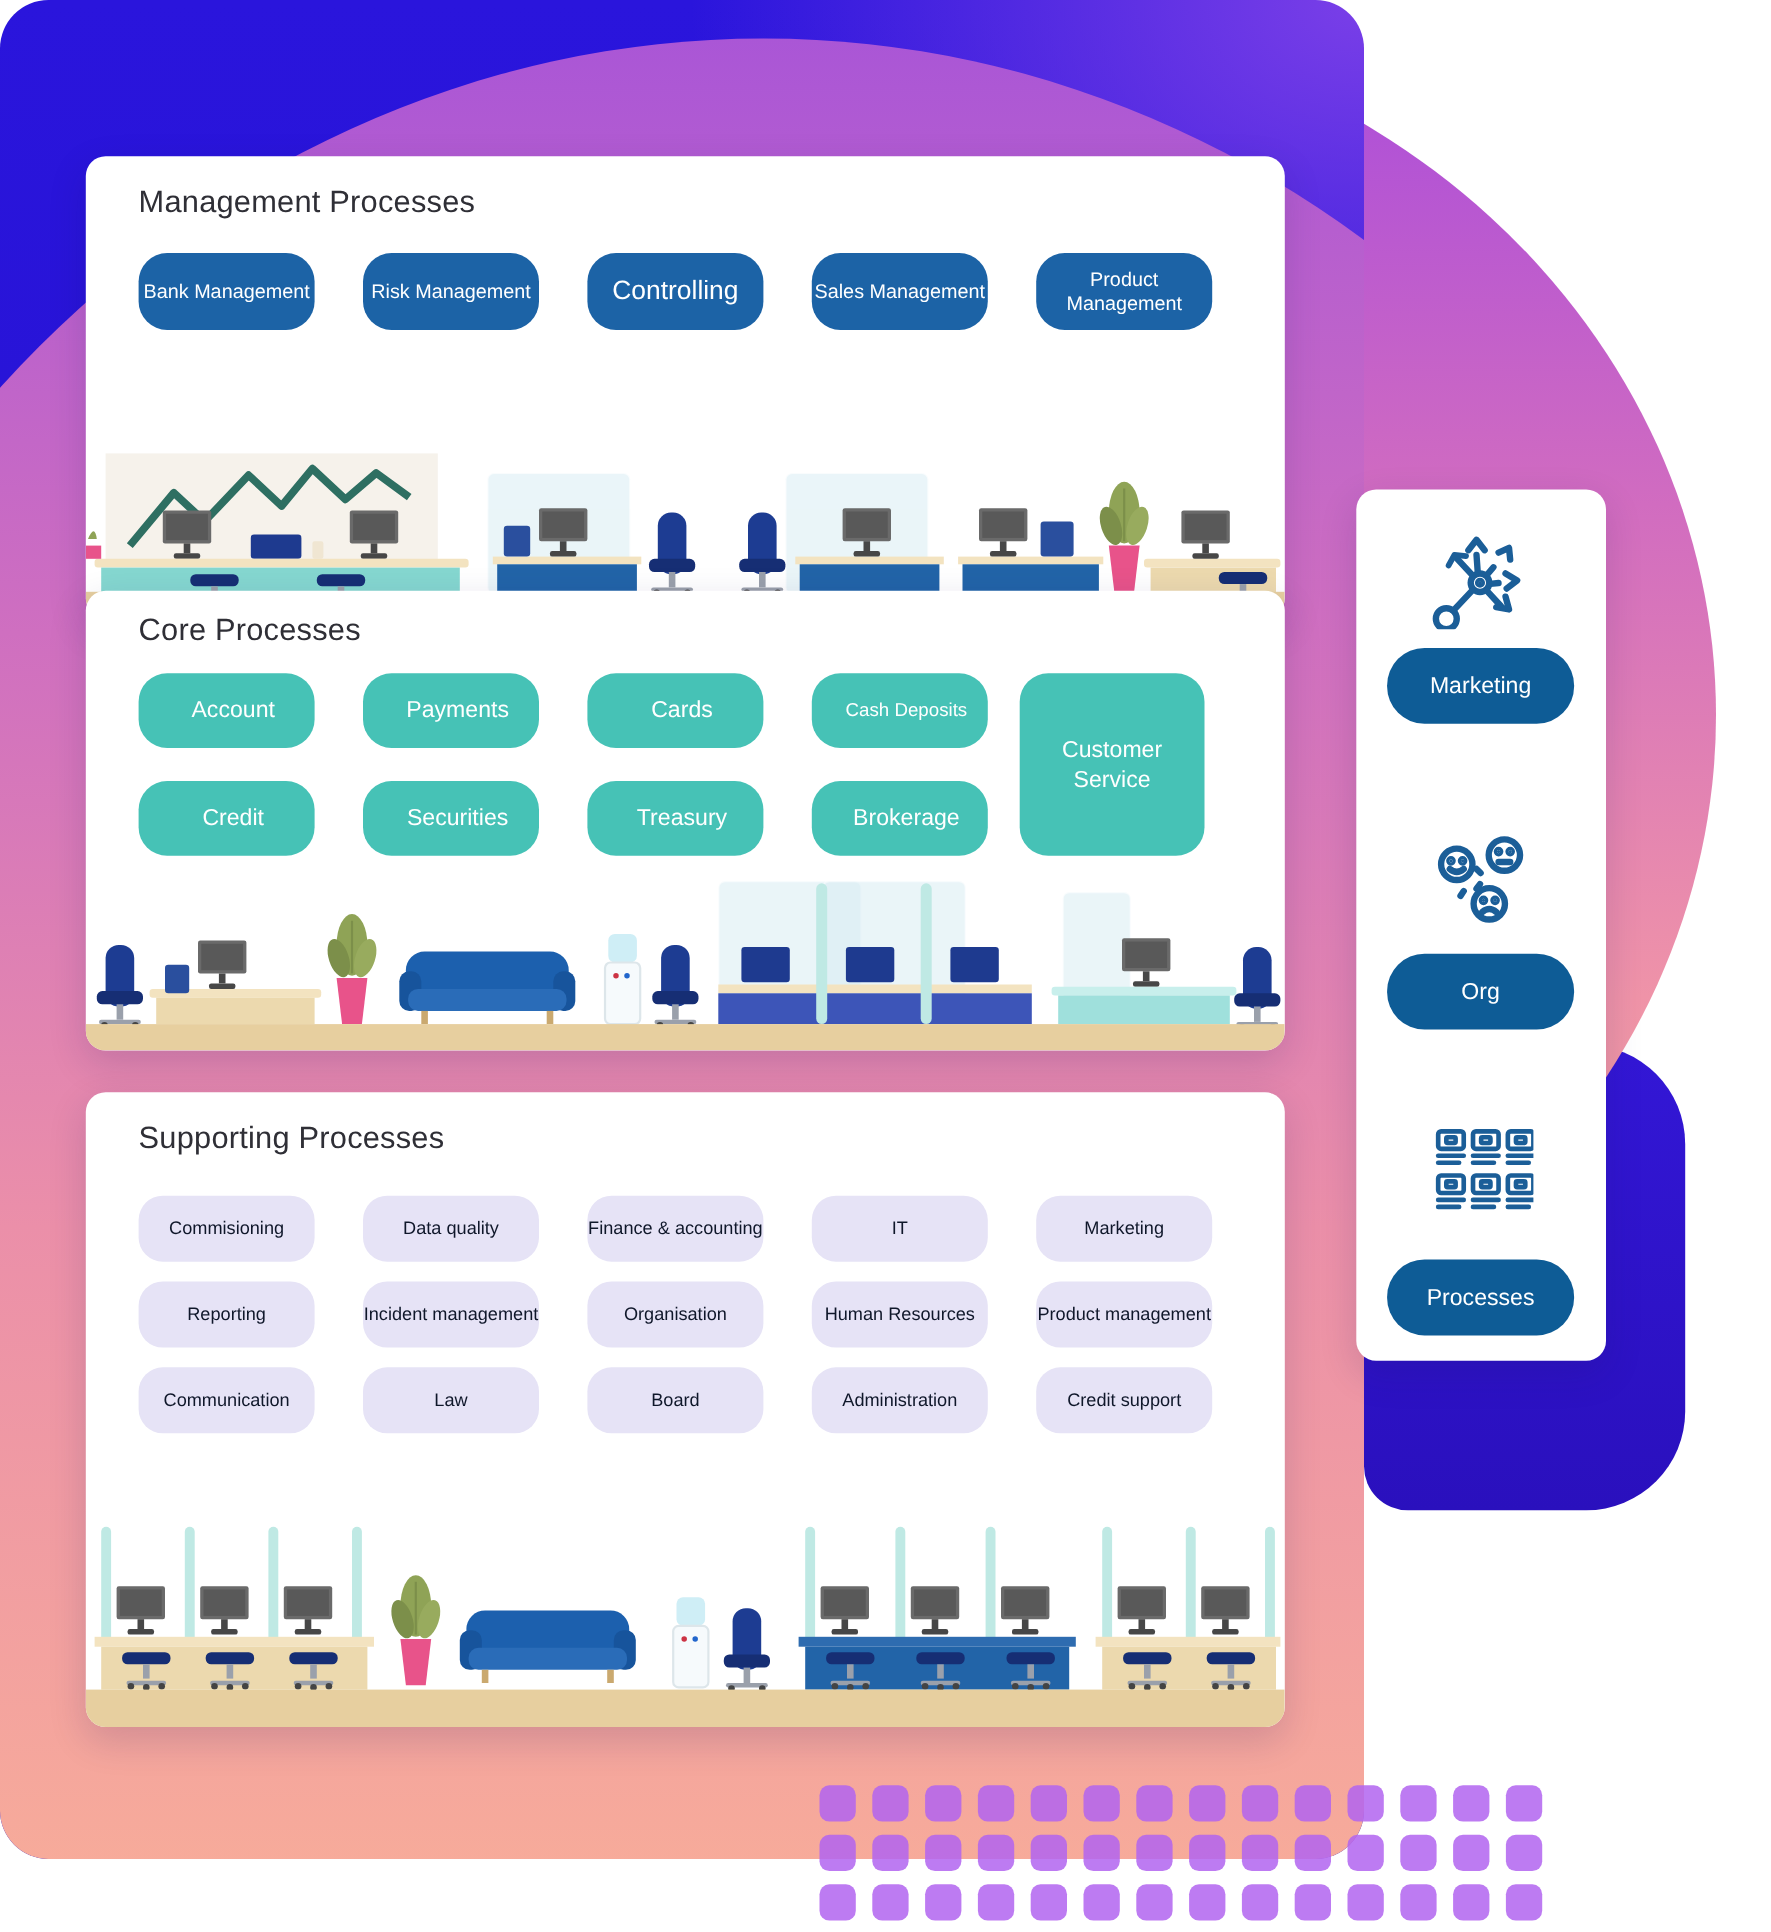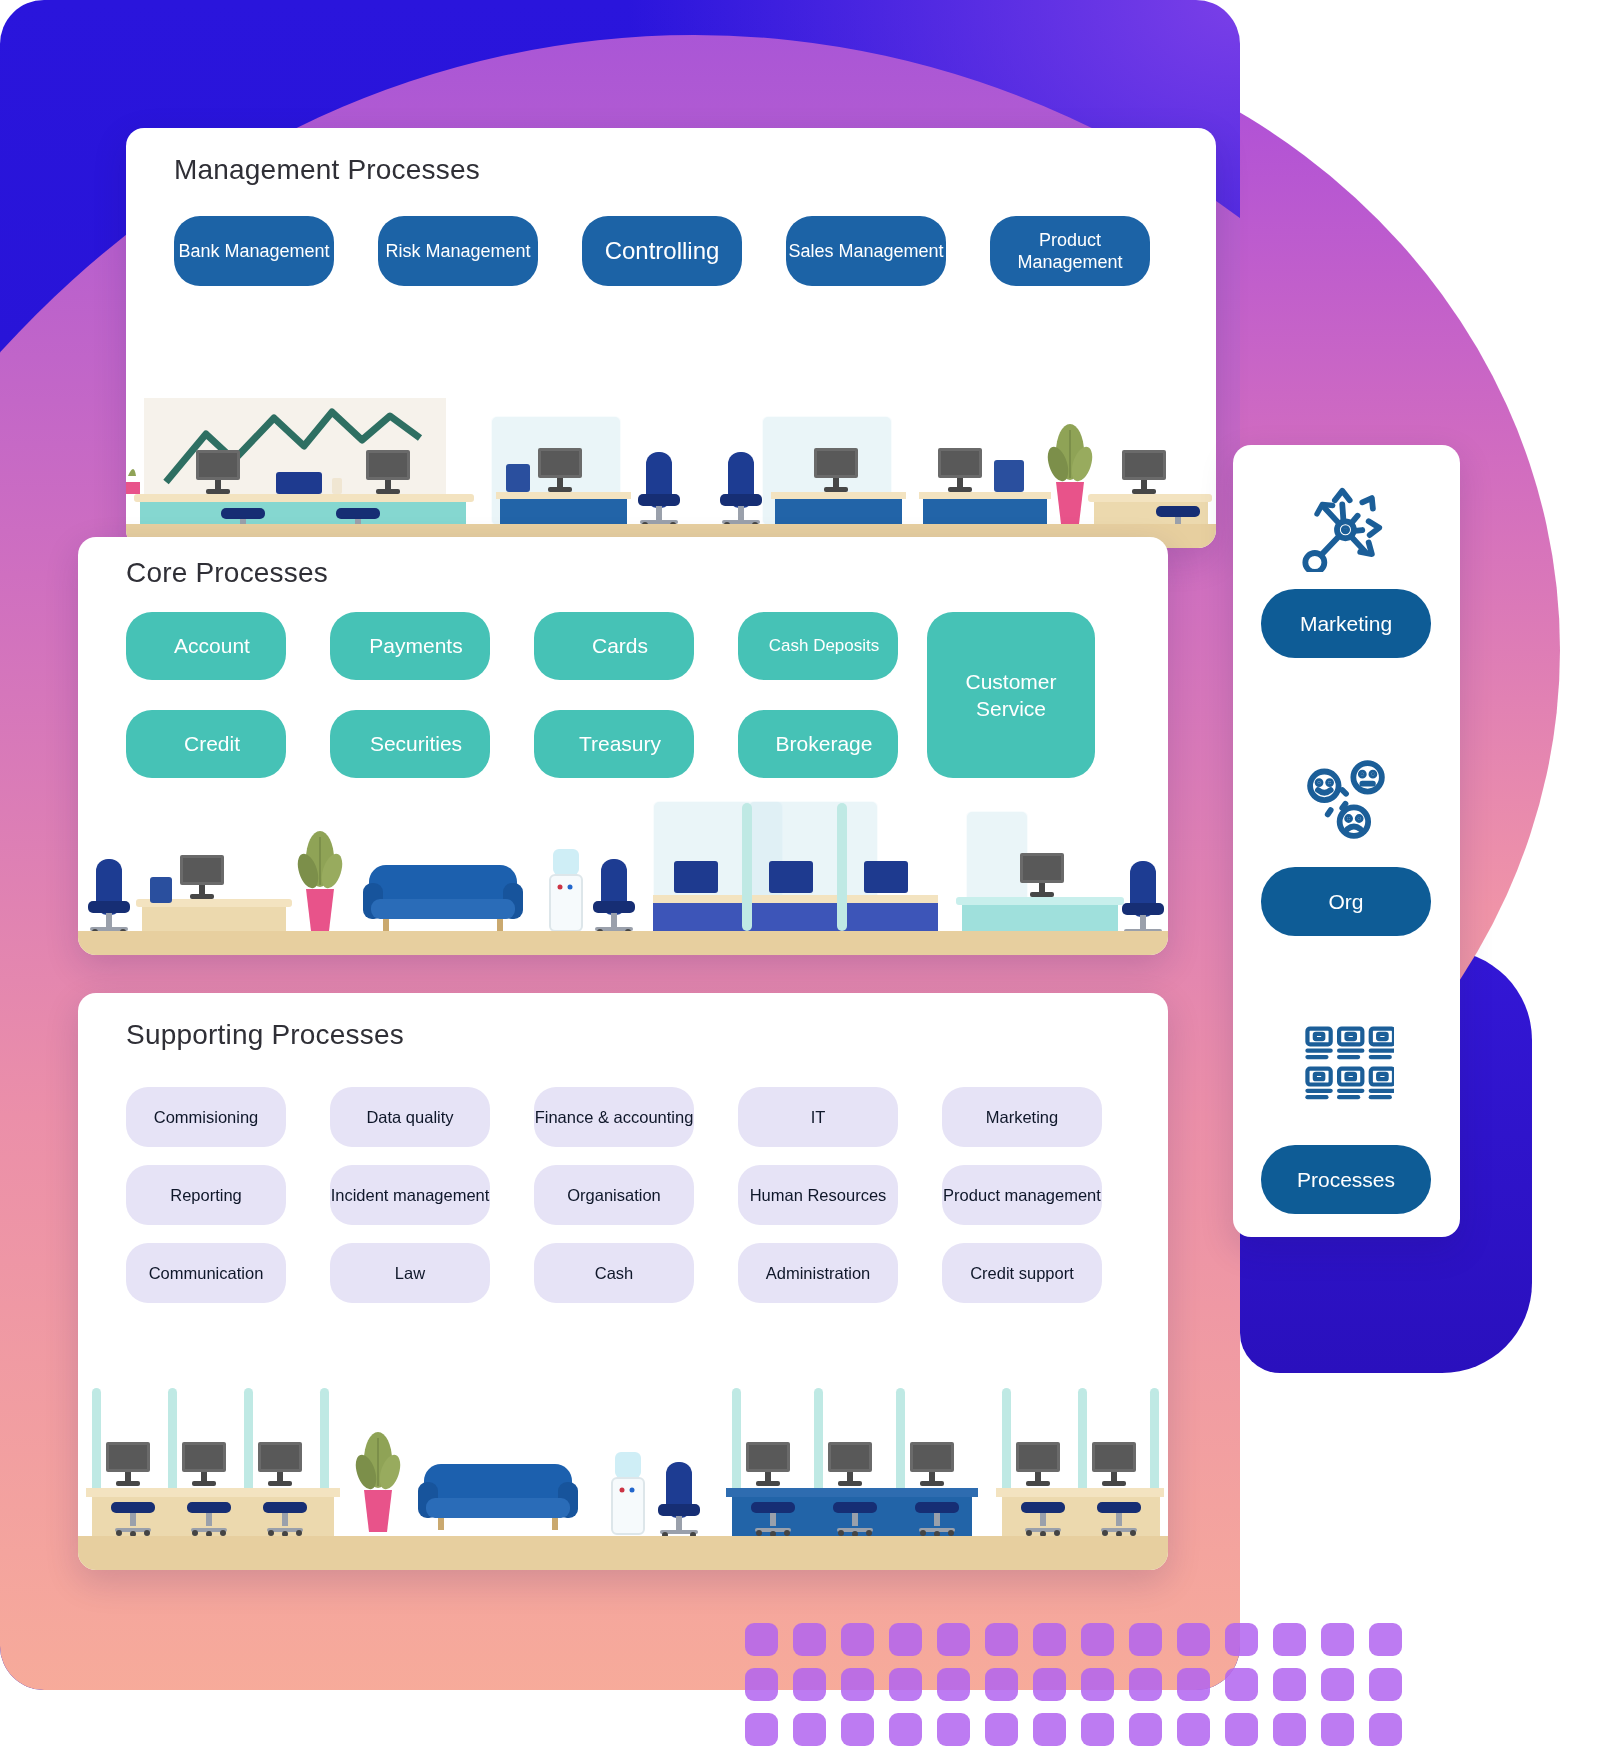--- a/index.html
+++ b/index.html
@@ -106,21 +106,21 @@
         <rect x="8" y="34" width="144" height="20" rx="9" fill="#2a6cb8"></rect>
         <rect x="20" y="54" width="6" height="12" fill="#caa96f"></rect>
         <rect x="134" y="54" width="6" height="12" fill="#caa96f"></rect>
       </g>
       <g id="sym-glass">
         <rect x="0" y="0" width="130" height="110" rx="6" fill="#d9edf4" opacity="0.55" stroke="#ffffff" stroke-opacity="0.7" stroke-width="2"></rect>
       </g>
     </defs>
   </svg>
 
-  <section class="panel" style="top:128px;height:420px;margin-left:48px;">
+  <section class="panel" style="top:142px;height:420px;">
     <h2 class="panel-title" style="top:26px;margin:0;font-weight:400;">Management Processes</h2>
     <div class="prow" style="top:88px;">
       <button class="pill pill-mgmt">
           <span>Bank Management</span>
         </button>
       <button class="pill pill-mgmt">
           <span>Risk Management</span>
         </button>
       <button class="pill pill-mgmt pill-xl">
           <span>Controlling</span>
@@ -283,21 +283,21 @@
         </button>
     </div>
     <div class="prow" style="top:250px;">
       <button class="pill pill-sup">
           <span>Communication</span>
         </button>
       <button class="pill pill-sup">
           <span>Law</span>
         </button>
       <button class="pill pill-sup">
-          <span>Cash</span>
+          <span>Board</span>
         </button>
       <button class="pill pill-sup">
           <span>Administration</span>
         </button>
       <button class="pill pill-sup">
           <span>Credit support</span>
         </button>
     </div>
     <svg class="scene" viewBox="0 0 1090 230" height="230">
       <g>

